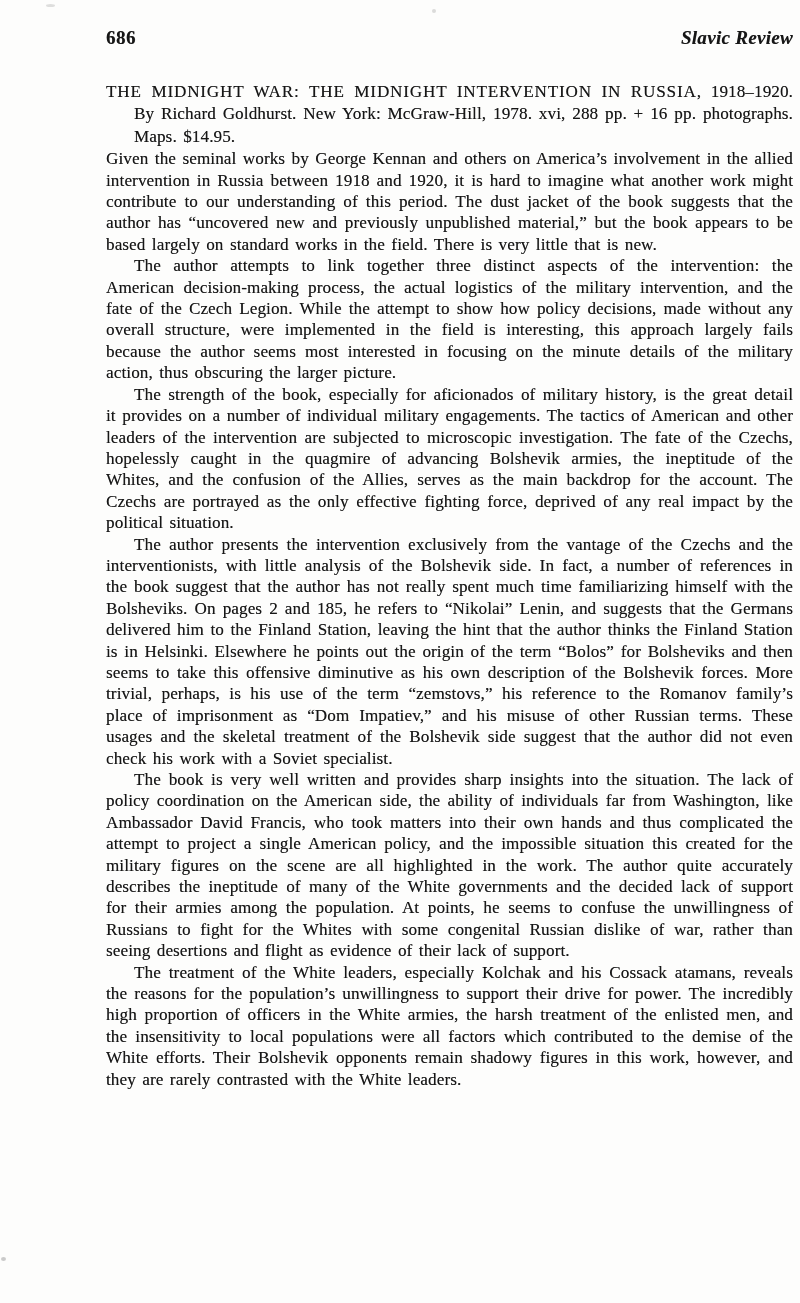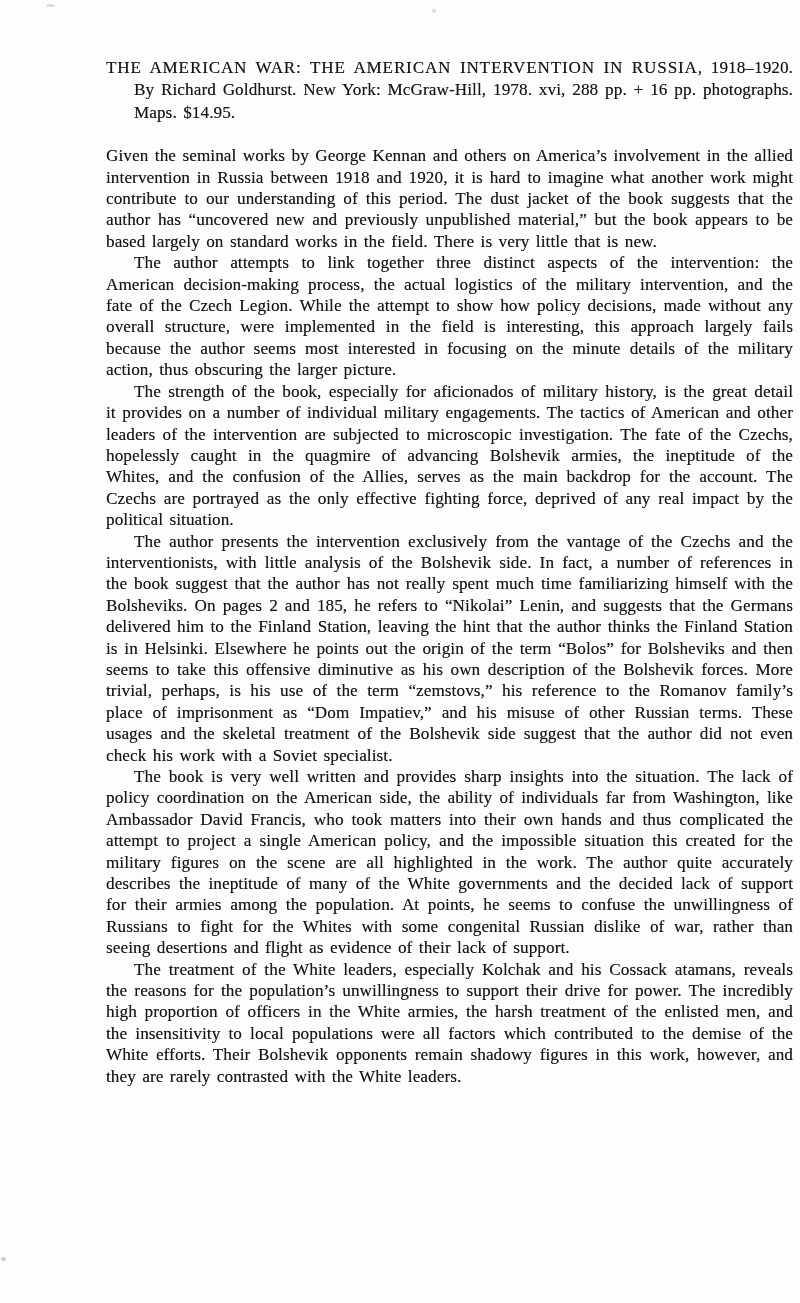--- a/index.html
+++ b/index.html
@@ -45,21 +45,20 @@
     text-indent: -28px;
     word-spacing: 2px;
     letter-spacing: 0.15px;
   }
   .citation .caps {
     letter-spacing: 0.9px;
   }
   .citation .author-italic {
   }
   .review-body {
-    margin-top: 21px;
   }
   .review-body p {
     margin: 0;
     font-size: 17px;
     line-height: 21.4px;
     text-align: justify;
     word-spacing: 2px;
     letter-spacing: 0.15px;
   }
   .review-body p + p {
@@ -76,23 +75,27 @@
 </style>
 </head>
 <body>
 
 <div class="page">
 
   <div class="speck speck-1"></div>
   <div class="speck speck-2"></div>
   <div class="speck speck-3"></div>
 
+  <div class="header-row">
+    <span class="page-number">686</span>
+    <span class="journal-name">Slavic Review</span>
+  </div>
 
   <div class="citation">
-    <span class="caps">THE AMERICAN WAR: THE AMERICAN INTERVENTION IN RUSSIA,</span><span> 1918–1920. By </span><span class="author-italic">Richard Goldhurst</span><span>. New York: McGraw-Hill, 1978. xvi, 288 pp. + 16 pp. photographs. Maps. $14.95.</span>
+    <span class="caps">THE MIDNIGHT WAR: THE MIDNIGHT INTERVENTION IN RUSSIA,</span><span> 1918–1920. By </span><span class="author-italic">Richard Goldhurst</span><span>. New York: McGraw-Hill, 1978. xvi, 288 pp. + 16 pp. photographs. Maps. $14.95.</span>
   </div>
 
   <div class="review-body">
     <p>Given the seminal works by George Kennan and others on America’s involvement in the allied intervention in Russia between 1918 and 1920, it is hard to imagine what another work might contribute to our understanding of this period. The dust jacket of the book suggests that the author has “uncovered new and previously unpublished material,” but the book appears to be based largely on standard works in the field. There is very little that is new.</p>
     <p>The author attempts to link together three distinct aspects of the intervention: the American decision-making process, the actual logistics of the military intervention, and the fate of the Czech Legion. While the attempt to show how policy decisions, made without any overall structure, were implemented in the field is interesting, this approach largely fails because the author seems most interested in focusing on the minute details of the military action, thus obscuring the larger picture.</p>
     <p>The strength of the book, especially for aficionados of military history, is the great detail it provides on a number of individual military engagements. The tactics of American and other leaders of the intervention are subjected to microscopic investigation. The fate of the Czechs, hopelessly caught in the quagmire of advancing Bolshevik armies, the ineptitude of the Whites, and the confusion of the Allies, serves as the main backdrop for the account. The Czechs are portrayed as the only effective fighting force, deprived of any real impact by the political situation.</p>
     <p>The author presents the intervention exclusively from the vantage of the Czechs and the interventionists, with little analysis of the Bolshevik side. In fact, a number of references in the book suggest that the author has not really spent much time familiarizing himself with the Bolsheviks. On pages 2 and 185, he refers to “Nikolai” Lenin, and suggests that the Germans delivered him to the Finland Station, leaving the hint that the author thinks the Finland Station is in Helsinki. Elsewhere he points out the origin of the term “Bolos” for Bolsheviks and then seems to take this offensive diminutive as his own description of the Bolshevik forces. More trivial, perhaps, is his use of the term “zemstovs,” his reference to the Romanov family’s place of imprisonment as “Dom Impatiev,” and his misuse of other Russian terms. These usages and the skeletal treatment of the Bolshevik side suggest that the author did not even check his work with a Soviet specialist.</p>
     <p>The book is very well written and provides sharp insights into the situation. The lack of policy coordination on the American side, the ability of individuals far from Washington, like Ambassador David Francis, who took matters into their own hands and thus complicated the attempt to project a single American policy, and the impossible situation this created for the military figures on the scene are all highlighted in the work. The author quite accurately describes the ineptitude of many of the White governments and the decided lack of support for their armies among the population. At points, he seems to confuse the unwillingness of Russians to fight for the Whites with some congenital Russian dislike of war, rather than seeing desertions and flight as evidence of their lack of support.</p>
     <p>The treatment of the White leaders, especially Kolchak and his Cossack atamans, reveals the reasons for the population’s unwillingness to support their drive for power. The incredibly high proportion of officers in the White armies, the harsh treatment of the enlisted men, and the insensitivity to local populations were all factors which contributed to the demise of the White efforts. Their Bolshevik opponents remain shadowy figures in this work, however, and they are rarely contrasted with the White leaders.</p>
   </div>

